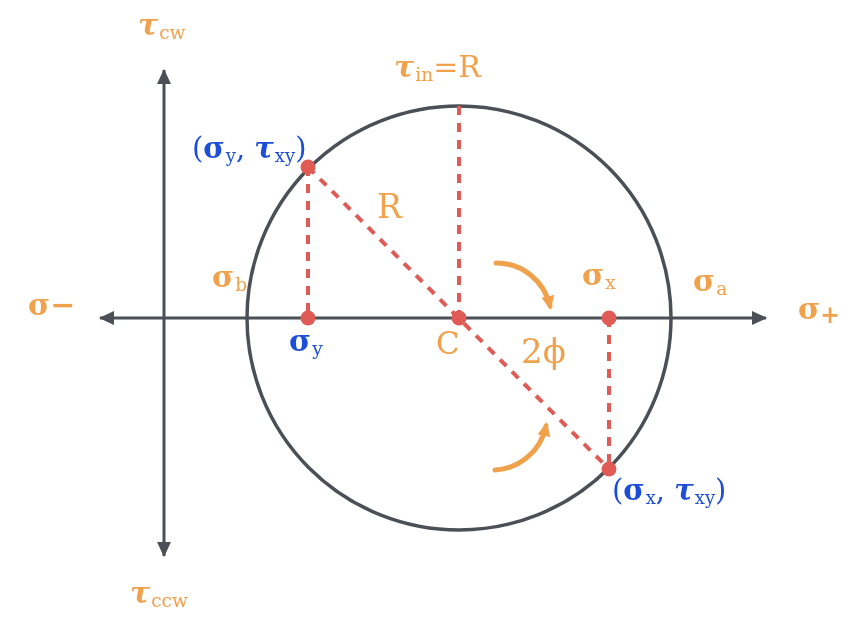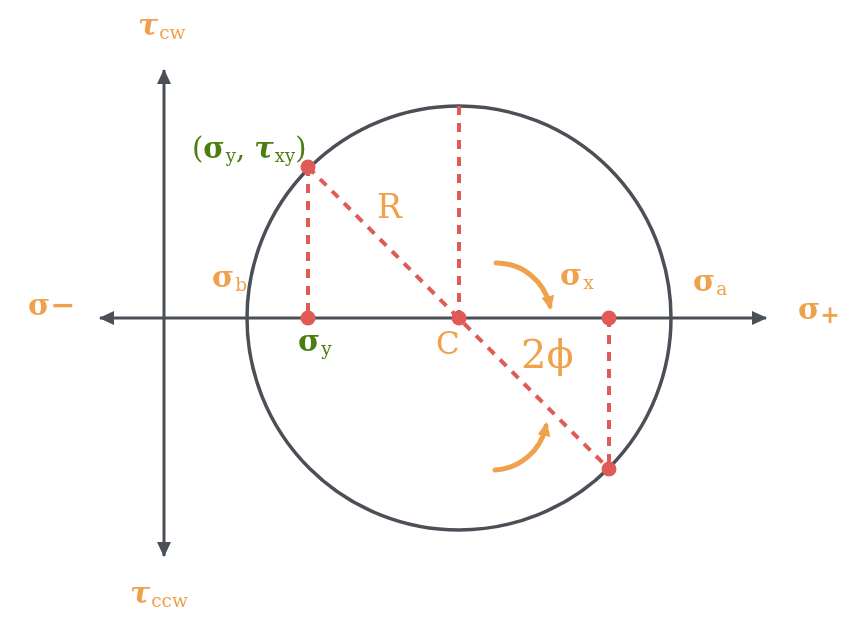--- a/index.html
+++ b/index.html
@@ -12,29 +12,29 @@
   }
   .stage svg{position:absolute;left:0;top:0;}
   .lbl{
     position:absolute;
     line-height:1;
     white-space:nowrap;
     font-size:30px;
     user-select:none;
   }
   .orange{color:#F0A14C;}
-  .red{color:#4d7c0f;}
+  .red{color:#1d4ed8;}
   .tau{font-weight:700;font-style:italic;}
   .sig{font-weight:700;}
   .sub{font-size:0.62em;position:relative;bottom:-0.22em;margin-left:1px;}
   .pl{font-weight:400;}
   .signsub{font-size:0.78em;position:relative;bottom:-0.18em;}
   .lbl-r{font-size:33px;}
   .lbl-c{font-size:31px;}
-  .lbl-angle{font-size:40px;}
+  .lbl-angle{font-size:34px;}
   .lbl-point{font-size:29px;}
 </style>
 </head>
 <body>
 
 <div class="stage">
 
   <svg width="854" height="636" viewBox="0 0 854 636">
     <defs>
       <marker id="ah-dark" markerUnits="userSpaceOnUse" markerWidth="18" markerHeight="16" refX="14" refY="7" orient="auto-start-reverse">
@@ -80,20 +80,23 @@
   </div>
 
   <div class="lbl orange" style="left:28px;top:290px">
     <span class="sig">σ</span><span class="sig">−</span>
   </div>
 
   <div class="lbl orange" style="left:798px;top:294px">
     <span class="sig">σ</span><span class="sig signsub">+</span>
   </div>
 
+  <div class="lbl orange" style="left:394px;top:52px">
+    <span class="tau">τ</span><span class="sub pl">in</span><span class="pl">=R</span>
+  </div>
 
   <div class="lbl orange lbl-r" style="left:377px;top:190px">
     <span class="pl">R</span>
   </div>
 
   <div class="lbl orange lbl-c" style="left:436px;top:328px">
     <span class="pl">C</span>
   </div>
 
   <div class="lbl orange lbl-angle" style="left:521px;top:334px">
@@ -101,26 +104,29 @@
   </div>
 
   <div class="lbl orange" style="left:212px;top:262px">
     <span class="sig">σ</span><span class="sub pl">b</span>
   </div>
 
   <div class="lbl orange" style="left:693px;top:266px">
     <span class="sig">σ</span><span class="sub pl">a</span>
   </div>
 
-  <div class="lbl orange" style="left:560px;top:260px">
+  <div class="lbl orange" style="left:582px;top:260px">
     <span class="sig">σ</span><span class="sub pl">x</span>
   </div>
 
-  <div class="lbl red" style="left:298px;top:326px">
+  <div class="lbl red" style="left:289px;top:326px">
     <span class="sig">σ</span><span class="sub pl">y</span>
   </div>
 
   <div class="lbl red lbl-point" style="left:192px;top:134px">
     <span class="pl">(</span><span class="sig">σ</span><span class="sub pl">y</span><span class="pl">,</span>&nbsp;<span class="tau">τ</span><span class="sub pl">xy</span><span class="pl">)</span>
   </div>
 
+  <div class="lbl red lbl-point" style="left:612px;top:476px">
+    <span class="pl">(</span><span class="sig">σ</span><span class="sub pl">x</span><span class="pl">,</span>&nbsp;<span class="tau">τ</span><span class="sub pl">xy</span><span class="pl">)</span>
+  </div>
 
 </div>
 
 </body></html>

